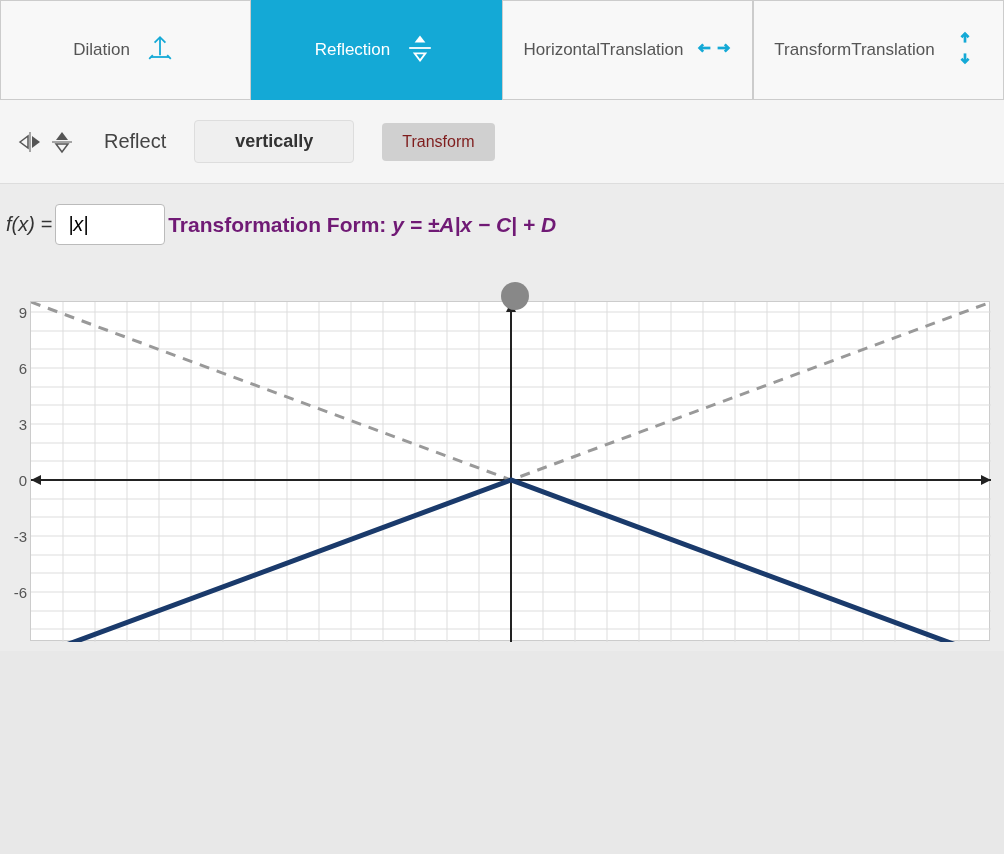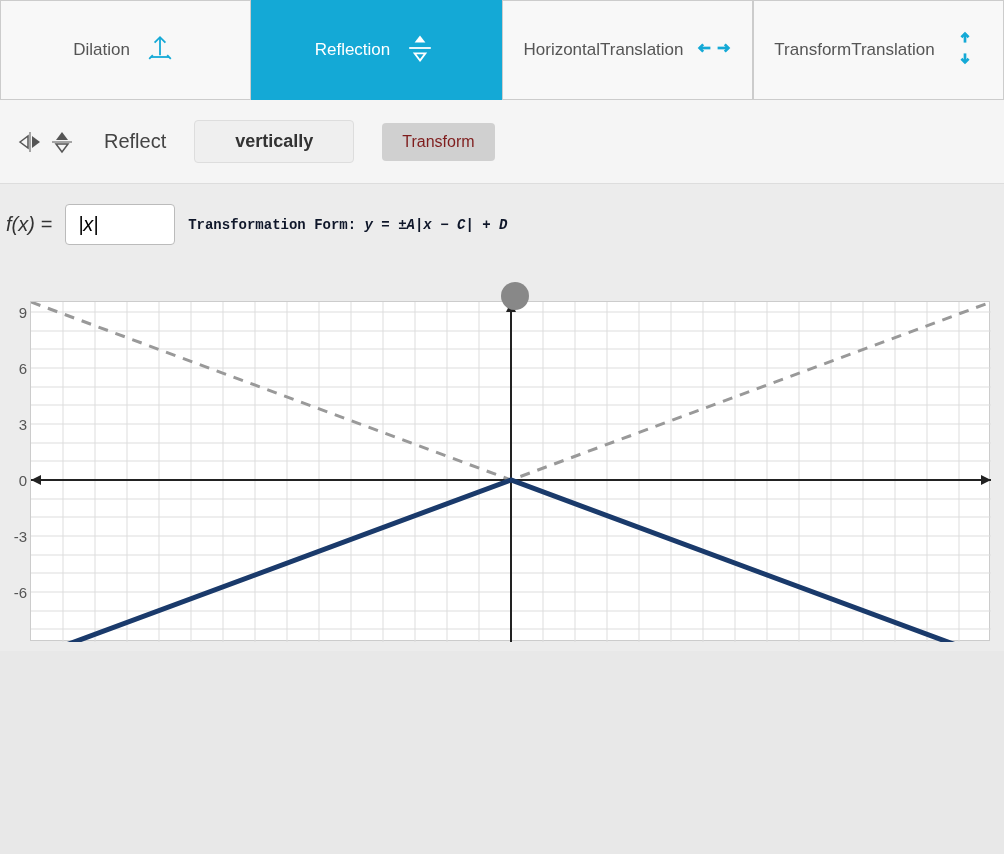--- a/index.html
+++ b/index.html
@@ -79,40 +79,39 @@
   }
   .edit-title {
     font-size: 20px;
     font-weight: 600;
     color: #444;
     margin-bottom: 16px;
   }
   .func-row {
     display: flex;
     align-items: center;
-    gap: 13px;
+    gap: 3px;
     margin-bottom: 30px;
     font-size: 20px;
     font-style: italic;
     color: #333;
   }
   .func-input {
     font-family: inherit;
     font-size: 20px;
     padding: 8px 12px;
     border: 1px solid #bbb;
     border-radius: 4px;
     width: 110px;
     background: #fff;
     font-style: italic;
   }
   .transform-form {
-    font-size: 14px;
-    color: #0f172a;
-    font-family: Liberation Mono, monospace;
+    font-size: 21px;
+    color: #701a75;
   }
   .transform-form .lbl { font-weight: 600; font-style: normal; }
   .chart-area {
     padding: 20px 10px 10px 10px;
     background: #ececec;
   }
   .chart-wrap {
     position: relative;
     width: 960px;
     height: 340px;

